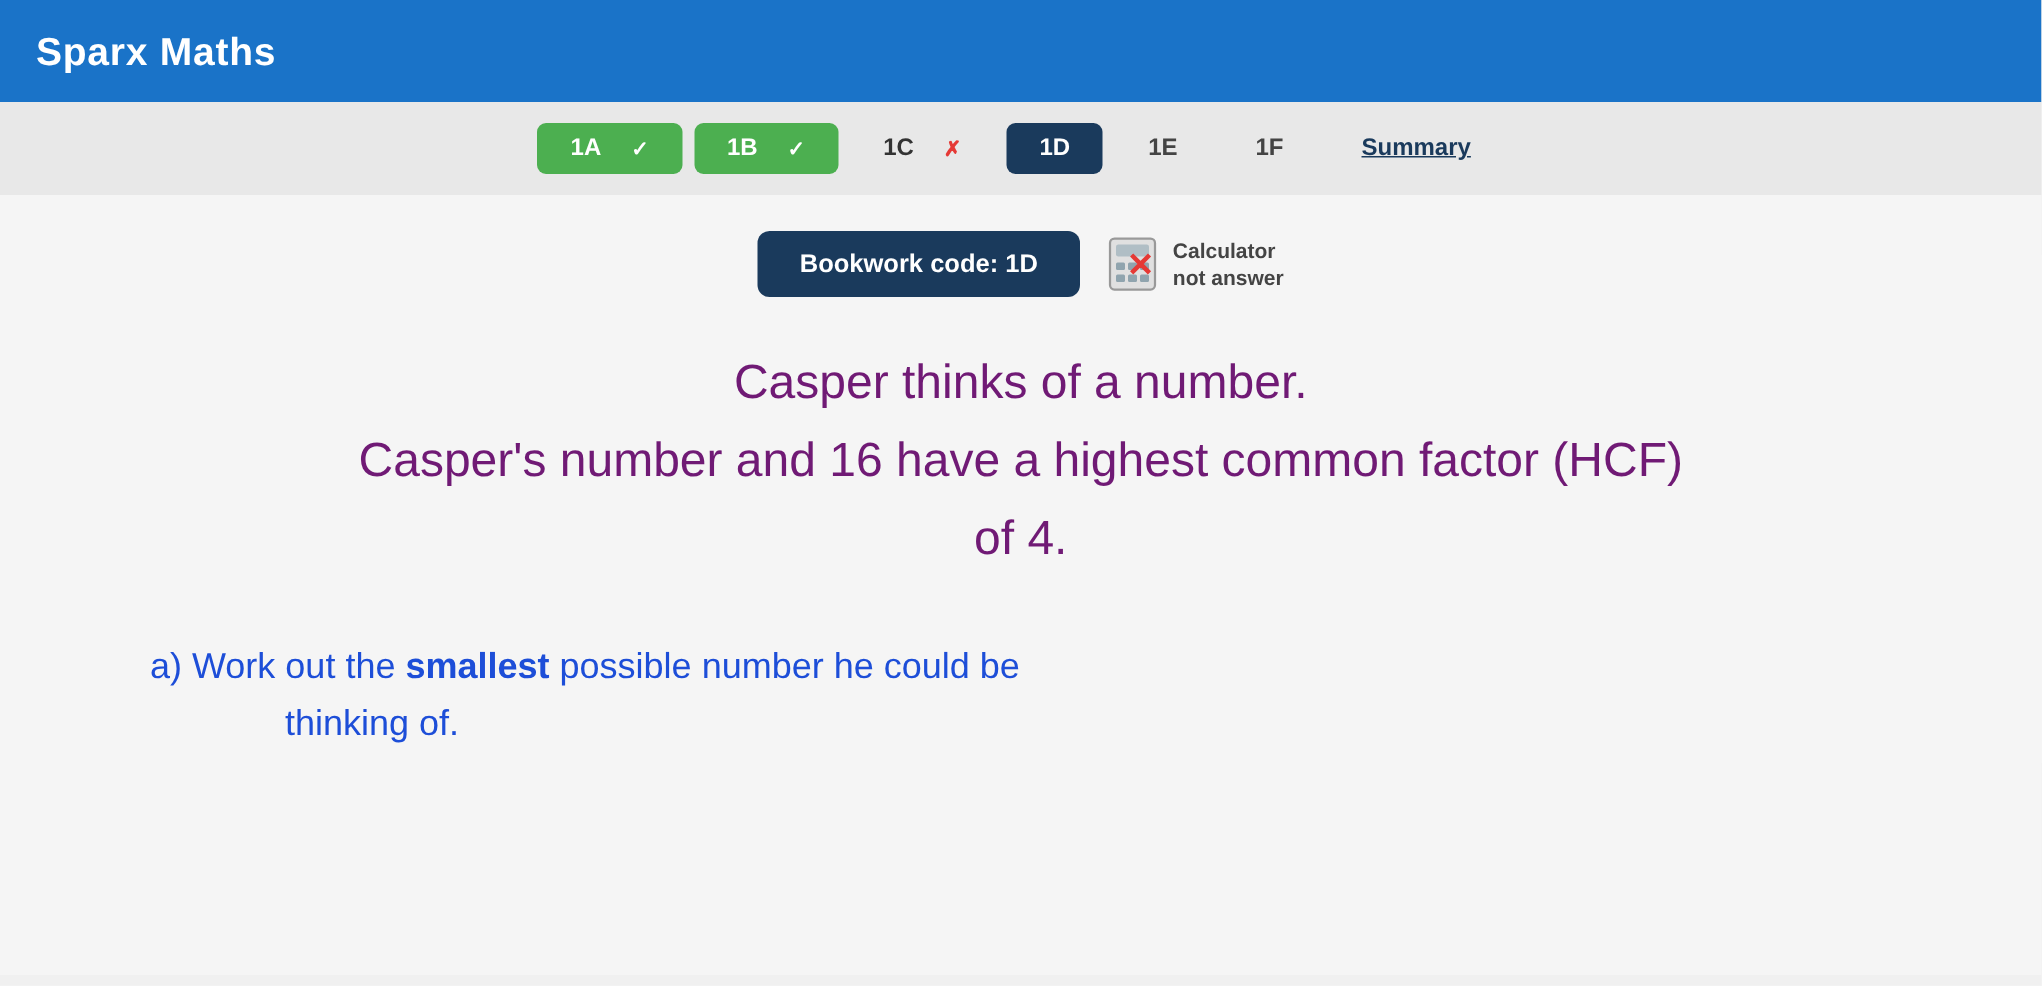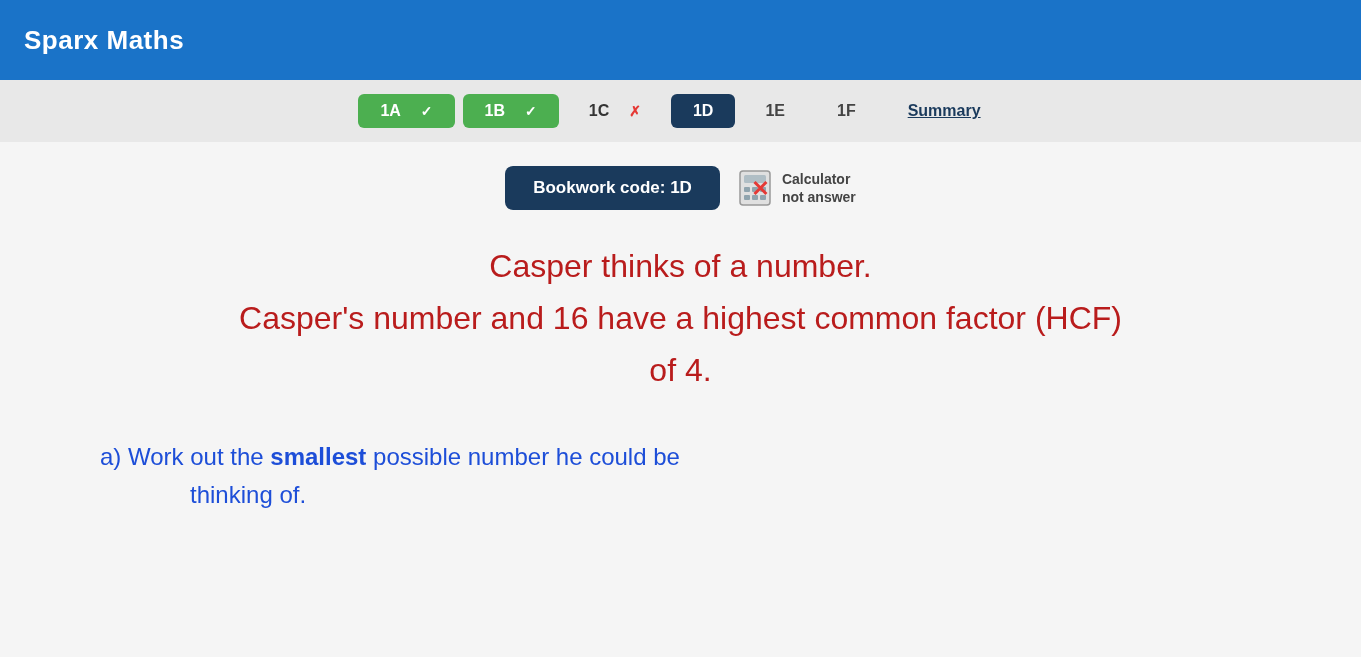--- a/index.html
+++ b/index.html
@@ -7,21 +7,21 @@
       font-family: 'Segoe UI', Arial, sans-serif;
       background: #f0f0f0;
       width: 1361px;
       min-height: 657px;
       overflow: hidden;
     }
 
     
     .header {
       background: #1a73c8;
-      height: 80px;
+      height: 68px;
       display: flex;
       align-items: center;
       padding: 0 24px;
       justify-content: space-between;
     }
     .header-logo {
       color: white;
       font-size: 26px;
       font-weight: 700;
       letter-spacing: 0.5px;
@@ -176,21 +176,21 @@
     }
 
     
     .question-area {
       text-align: center;
       max-width: 1000px;
       margin: 0 auto;
     }
     .question-line {
       font-size: 32px;
-      color: #b91c1c;
+      color: #701a75;
       line-height: 1.5;
       margin-bottom: 4px;
     }
     .question-line-small {
       font-size: 24px;
       color: #1d4ed8;
       line-height: 1.6;
       text-align: left;
       margin-top: 44px;
       padding-left: 60px;

